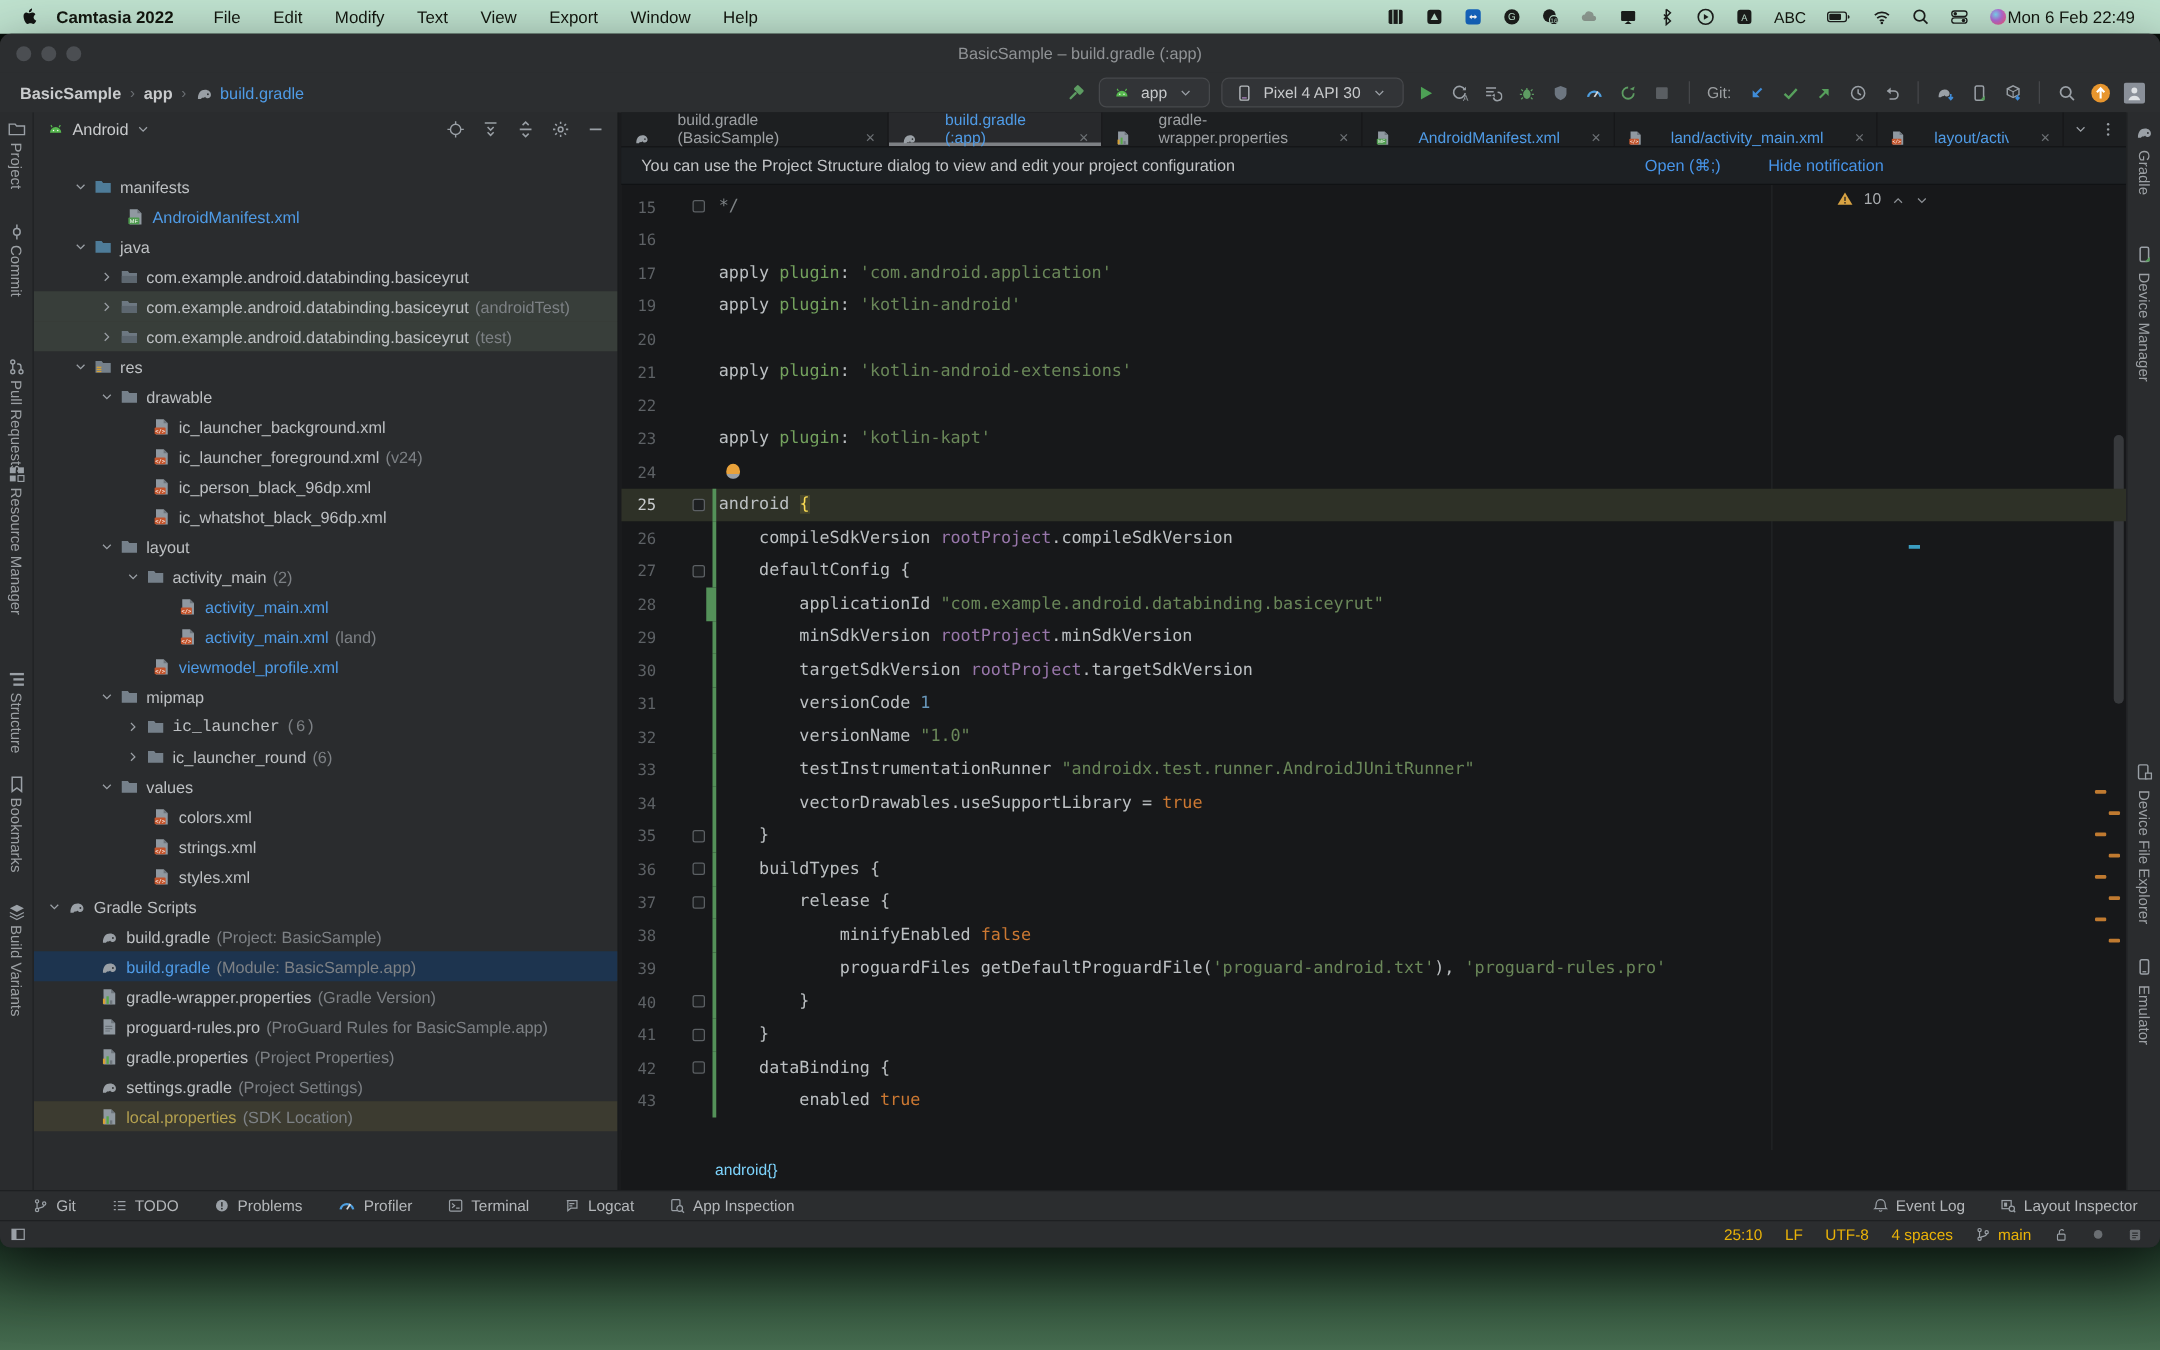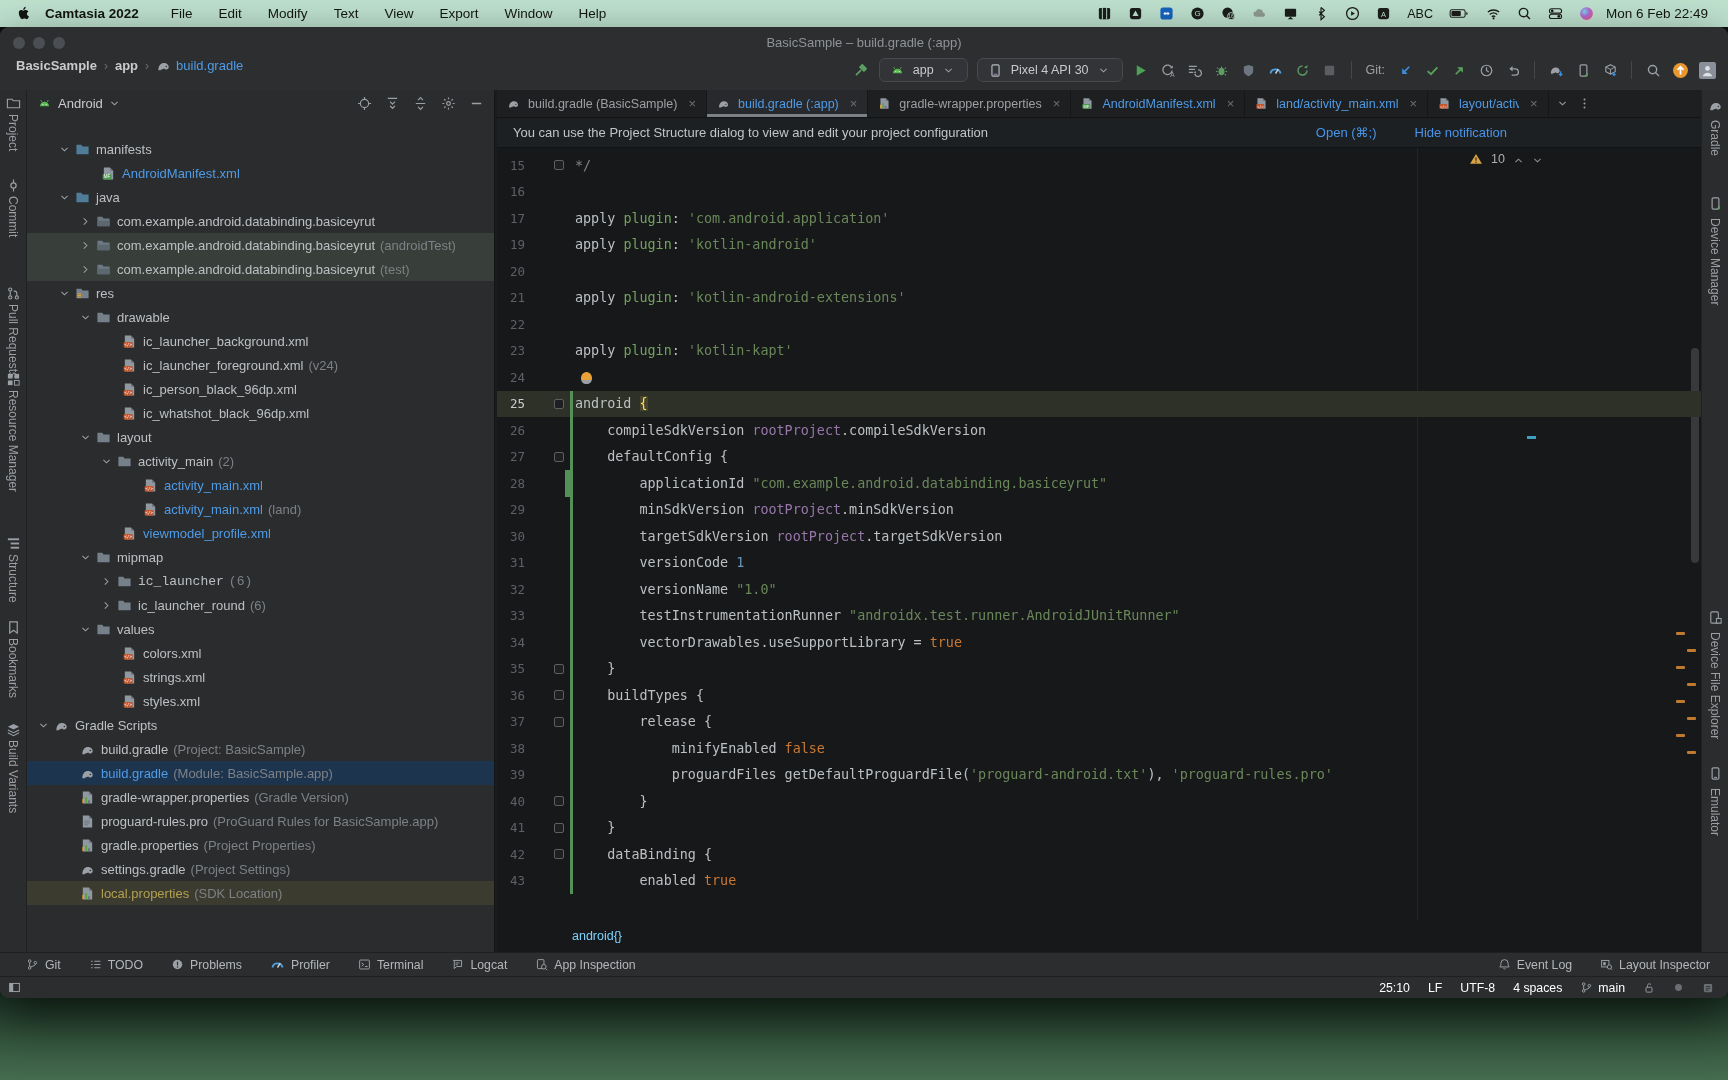--- a/index.html
+++ b/index.html
@@ -6,31 +6,31 @@
   html,body{background:#000}
   .screen{position:relative;width:1728px;height:1080px;overflow:hidden;
     font-family:"Liberation Sans",sans-serif;
     background:linear-gradient(180deg,#0a100c 0%,#0e1a12 86%,#1d3526 92%,#33543c 96%,#466c50 100%)}
   
   .menubar{position:absolute;top:0;left:0;right:0;height:27px;background:#bfe2cf;
     display:flex;align-items:center;padding:0 20px 0 16px;font-size:13.5px;color:#13170f}
   .mb-app{font-weight:bold;margin:0 8px 0 14px}
   .mb-menus{display:flex;gap:26px;margin-left:24px}
   .mb-right{margin-left:auto;display:flex;align-items:center;gap:16px}
-  .mb-clock{margin-left:12px;font-size:13.5px;white-space:nowrap}
+  .mb-clock{margin-left:0;font-size:13.5px;white-space:nowrap}
   .mb-right .ic svg{display:block}
   
   .window{position:absolute;top:27px;left:0;right:0;height:971px;border-radius:9px;
     overflow:hidden;background:#2b2d2f;display:flex;flex-direction:column;
     box-shadow:0 18px 50px rgba(0,0,0,.6)}
   .titlebar{height:31px;background:#2c2e30;display:flex;align-items:center;position:relative;flex:none}
   .traffic{display:flex;gap:8px;padding-left:13px}
   .traffic span{width:12px;height:12px;border-radius:50%;background:#4b4e52}
   .win-title{position:absolute;left:0;right:0;text-align:center;color:#909396;font-size:13px}
-  .navbar{height:32px;background:#2c2e30;display:flex;align-items:flex-start;padding:0 12px 0 16px;flex:none}
+  .navbar{height:32px;background:#2c2e30;display:flex;align-items:center;padding:0 12px 0 16px;flex:none}
   .crumbs{display:flex;align-items:center;gap:7px;font-size:13px;color:#c9cbcd}
   .crumb{font-weight:bold}
   .crumb-sep{color:#6b6f73;font-size:12px}
   .crumb-file{color:#4f9be6;display:flex;align-items:center;gap:5px}
   .nav-right{margin-left:auto;display:flex;align-items:center;gap:9px}
   .nav-right .ic{width:18px;height:18px;display:flex;align-items:center;justify-content:center}
   .combo{display:flex;align-items:center;gap:6px;height:24px;padding:0 9px;border:1px solid #47494c;
     border-radius:6px;background:#323437;color:#c7c9cb;font-size:12.5px;white-space:nowrap}
   .vsep{width:1px;height:18px;background:#45474a;margin:0 3px}
   .git-label{color:#9da0a2;font-size:12.5px;margin:0 2px}
@@ -54,21 +54,21 @@
   .trow.open .tlab{color:#4f9be6}
   .trow.sel{background:#1d344f}
   .trow.hl{background:rgba(104,122,96,.24)}
   .trow.sdk{background:rgba(166,146,58,.15)}
   .trow.sdk .tlab{color:#b3a04f}
   .trow .ic{margin-right:6px;flex:none;display:flex}
   .trow .chev{width:12px;margin-right:4px;flex:none;display:flex}
   
   .editor{flex:1;min-width:0;display:flex;flex-direction:column;background:#17181a}
   .tabs{height:28px;background:#1d1f21;display:flex;align-items:stretch;flex:none;border-bottom:1px solid #121315}
-  .tab{display:flex;align-items:center;gap:8px;padding:0 10px;font-size:12.5px;color:#9da0a3;border-right:1px solid #161719}
+  .tab{display:flex;align-items:flex-end;gap:22px;padding:0 10px;font-size:12.5px;color:#9da0a3;border-right:1px solid #161719}
   .tab .ic svg{width:13px;height:13px;display:block}
   .tab.active{background:#28292c;box-shadow:inset 0 -3px 0 #7d8084}
   .tab.blue .tlabel{color:#4f9be6}
   .tab .x{color:#6d7175;font-size:13px;margin-left:3px}
   .tab.clip .tlabel{max-width:60px;overflow:hidden}
   .tab-extra{display:flex;align-items:center;gap:10px;padding:0 8px;color:#9da0a3}
   .banner{height:30px;background:#1d2023;border-bottom:1px solid #101214;display:flex;align-items:center;
     padding:0 16px;font-size:13px;color:#c2c4c6;flex:none}
   .blinks{margin-left:auto;margin-right:178px;display:flex;gap:38px}
   .blinks a{color:#4794e8;text-decoration:none;cursor:pointer}
@@ -98,21 +98,21 @@
   .cdash{position:absolute;left:1030px;top:288px;width:9px;height:3px;background:#3b9ec2}
   .ed-crumb{height:32px;flex:none;display:flex;align-items:center;padding-left:75px;
     font-size:12.5px;color:#7dd3fc;background:#17181a}
   .splitter{width:2px;background:#1a1b1d;flex:none}
   
   .btoolbar{height:24px;background:#2b2d2f;border-top:1px solid #1e2022;display:flex;align-items:center;
     padding:0 18px 0 26px;gap:28px;font-size:12.3px;color:#b4b7ba;flex:none}
   .bitem{display:flex;align-items:center;gap:6px}
   .bspacer{flex:1}
   .statusbar{height:22px;background:#2b2d2f;border-top:1px solid #1e2022;display:flex;align-items:center;
-    padding:0 14px 0 8px;gap:18px;font-size:12.3px;color:#ffffff;flex:none}
+    padding:0 14px 0 8px;gap:18px;font-size:12.3px;color:#eab308;flex:none}
   .sspacer{flex:1}
   .sitem{display:flex;align-items:center;gap:5px;white-space:nowrap}
   .ic svg{display:block}
 </style>
 </head>
 <body>
 
 <div class="screen">
 
   <div class="menubar">

